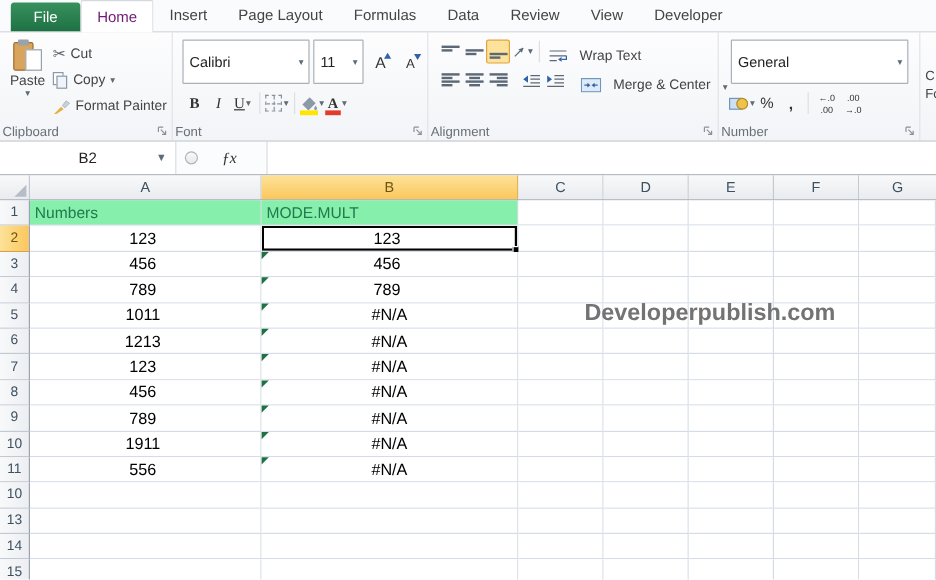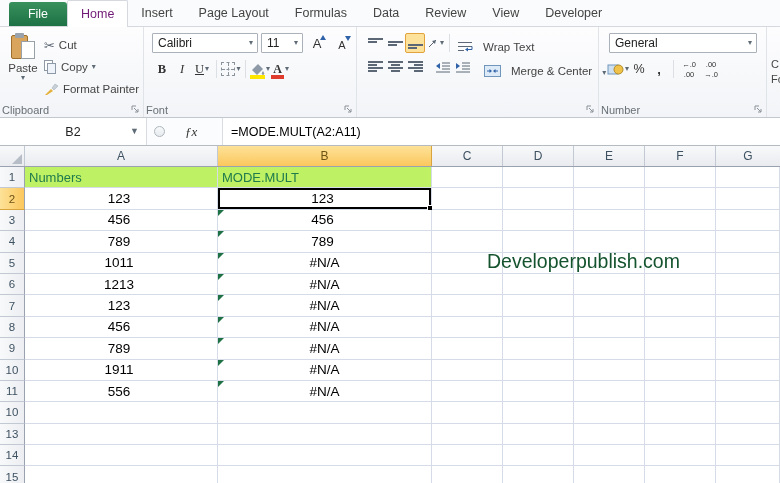--- a/index.html
+++ b/index.html
@@ -38,21 +38,21 @@
   .clip-items{display:flex;flex-direction:column;gap:2px;padding-top:5px}
   .citem{display:flex;align-items:center;gap:4px;font-size:11.5px;color:#444;height:20px;padding:0 2px;white-space:nowrap}
   .cut-glyph{font-size:13px;color:#5b6570}
   .cicon{position:relative;width:13px;height:14px;display:inline-block}
   .c1,.c2{position:absolute;width:9px;height:11px;background:#fff;border:1px solid #8d99a6}
   .c1{left:0;top:0}.c2{left:3px;top:3px;background:#eef4fa}
 
   
   .g-font{width:213px}
   .frow1{display:flex;align-items:center;gap:3px;margin:3px 0 6px 4px}
-  .combo{border:1px solid #abb1b9;background:#fff;height:20px;font-size:12px;color:#222;
+  .combo{border:1px solid #abb1b9;background:#fff;height:37px;font-size:12px;color:#222;
     display:flex;align-items:center;justify-content:space-between;padding:0 4px 0 5px;border-radius:1px}
   .fname{width:106px}.fsize{width:42px}
   .abtn{width:22px;height:20px;position:relative;display:flex;align-items:flex-end;
     justify-content:center;font-size:13px;color:#333;padding-bottom:2px}
   .tri-up,.tri-down{position:absolute;right:2px;width:0;height:0;border-left:3px solid transparent;border-right:3px solid transparent}
   .tri-up{top:2px;border-bottom:5px solid #2f62a8}
   .tri-down{top:3px;border-top:5px solid #2f62a8}
   .frow2{display:flex;align-items:center;margin-left:4px}
   .sbtn{min-width:20px;height:20px;display:flex;align-items:center;justify-content:center;
     font-size:12.5px;color:#333;border-radius:2px;gap:1px}
@@ -119,26 +119,26 @@
   .wA{width:193px}.wB{width:214px}.wC{width:71px}.wD{width:71px}.wE{width:71px}.wF{width:71px}
   .wG{width:64px;border-right:none}
   .srow{display:flex;height:21.4px}
   .rowhead{width:25px;background:linear-gradient(90deg,#f8f9fa,#eceef2);border-right:1px solid #9aa2af;
     border-bottom:1px solid #c3c9d2;font-size:11.5px;color:#3e5161;display:flex;align-items:center;justify-content:center}
   .rowhead.actv{background:linear-gradient(90deg,#fde298,#fbc75d);color:#6e5413;border-bottom:1px solid #d9a43c}
   .cell{border-right:1px solid #d5dbe7;border-bottom:1px solid #d5dbe7;font-size:13.5px;color:#000;
     position:relative;display:flex;align-items:center;background:#fff}
   .cell.num{justify-content:center;padding-right:4px}
   .cell.ctr{justify-content:center}
-  .cell.good{background:#bef264;color:#1f7a4d;padding-left:4px;font-size:13px}
+  .cell.good{background:#86efac;color:#1f7a4d;padding-left:4px;font-size:13px}
   .flag{position:absolute;left:0;top:0;width:0;height:0;border-top:6px solid #1e7145;border-right:6px solid transparent}
   .selcell{box-shadow:inset 0 0 0 2px #000;z-index:2}
   .handle{position:absolute;right:-1px;bottom:-1px;width:5px;height:5px;background:#000;
     border-left:1px solid #fff;border-top:1px solid #fff;z-index:3}
-  .watermark{position:absolute;left:487px;top:250px;font-size:19.5px;font-weight:400;color:#14532d;z-index:5;white-space:nowrap}
+  .watermark{position:absolute;left:487px;top:250px;font-size:19.5px;font-weight:700;color:#737373;z-index:5;white-space:nowrap}
 </style>
 </head>
 <body>
 
 <div class="app">
 
   <div class="tabrow">
     <div class="filetab">File</div>
     <div class="tab active">Home</div>
     <div class="tab">Insert</div>
@@ -301,20 +301,21 @@
           <svg width="17" height="12">
             <rect x="0.5" y="0.5" width="16" height="11" fill="#dcebf7" stroke="#7096bc"></rect>
             <path d="M3 6 h3 M14 6 h-3" stroke="#2f62a8" fill="none"></path>
             <path d="M8 6 l-2.5 -2 v4 z" fill="#2f62a8"></path>
             <path d="M9 6 l2.5 -2 v4 z" fill="#2f62a8"></path>
           </svg>
           <span>Merge &amp; Center</span>
           <span class="drop">▾</span>
         </div>
       </div>
+      <div class="glabel">Alignment</div>
       <svg class="launcher" width="10" height="10">
         <path d="M2 2 h4 M2 2 v4 M4 4 l4 4 M8 5 v3 h-3" stroke="#8b9199" fill="none"></path>
       </svg>
     </div>
 
     <div class="group g-num">
       <div class="nrow1">
         <div class="combo gcombo">
           <span>General</span>
           <span class="drop">▾</span>
@@ -353,23 +354,20 @@
   </div>
 
   <div class="fbar">
     <div class="namebox">
       <span>B2</span>
       <span class="nb-drop">▼</span>
     </div>
     <div class="fxzone">
       <span class="circle"></span>
       <span class="fx">ƒx</span>
-    </div>
-    <div class="ftext">
-      <span>=MODE.MULT(A2:A11)</span>
     </div>
   </div>
 
   <div class="colheads">
     <div class="corner">
         <span class="corner-tri"></span>
       </div>
     <div class="chead wA">A</div>
     <div class="chead wB actv">B</div>
     <div class="chead wC">C</div>

